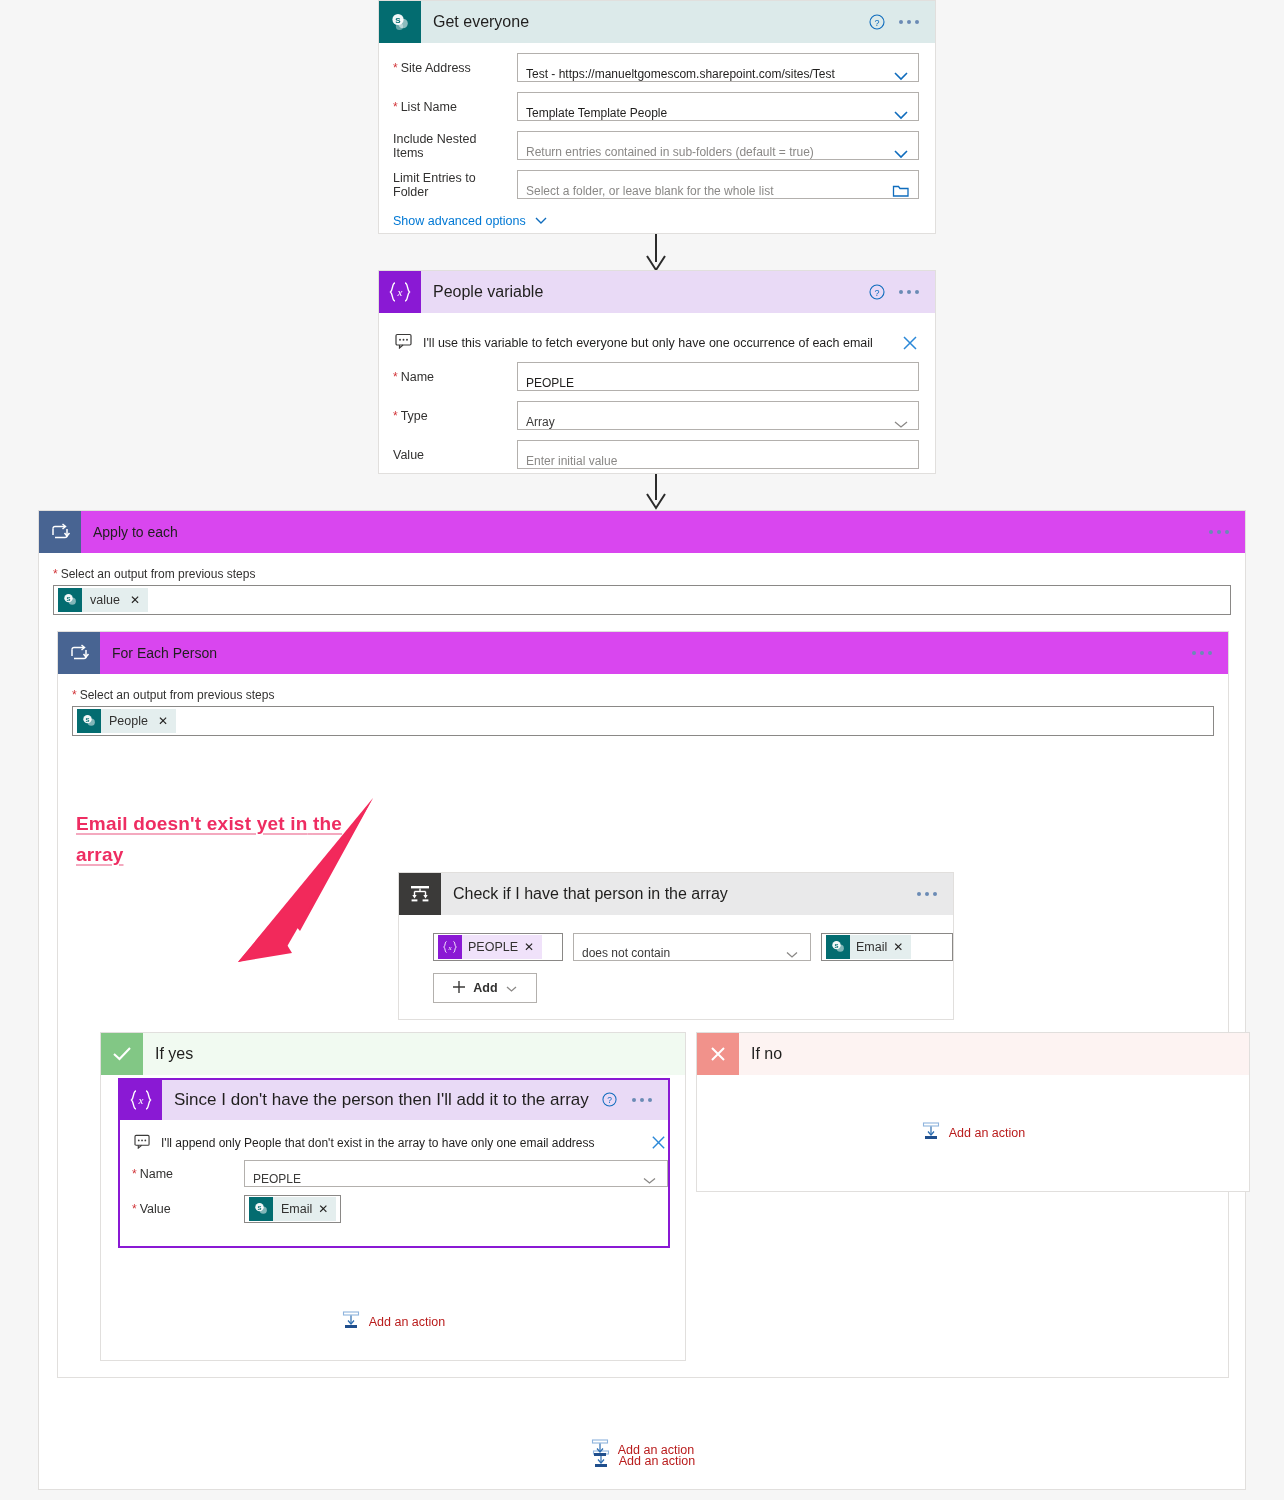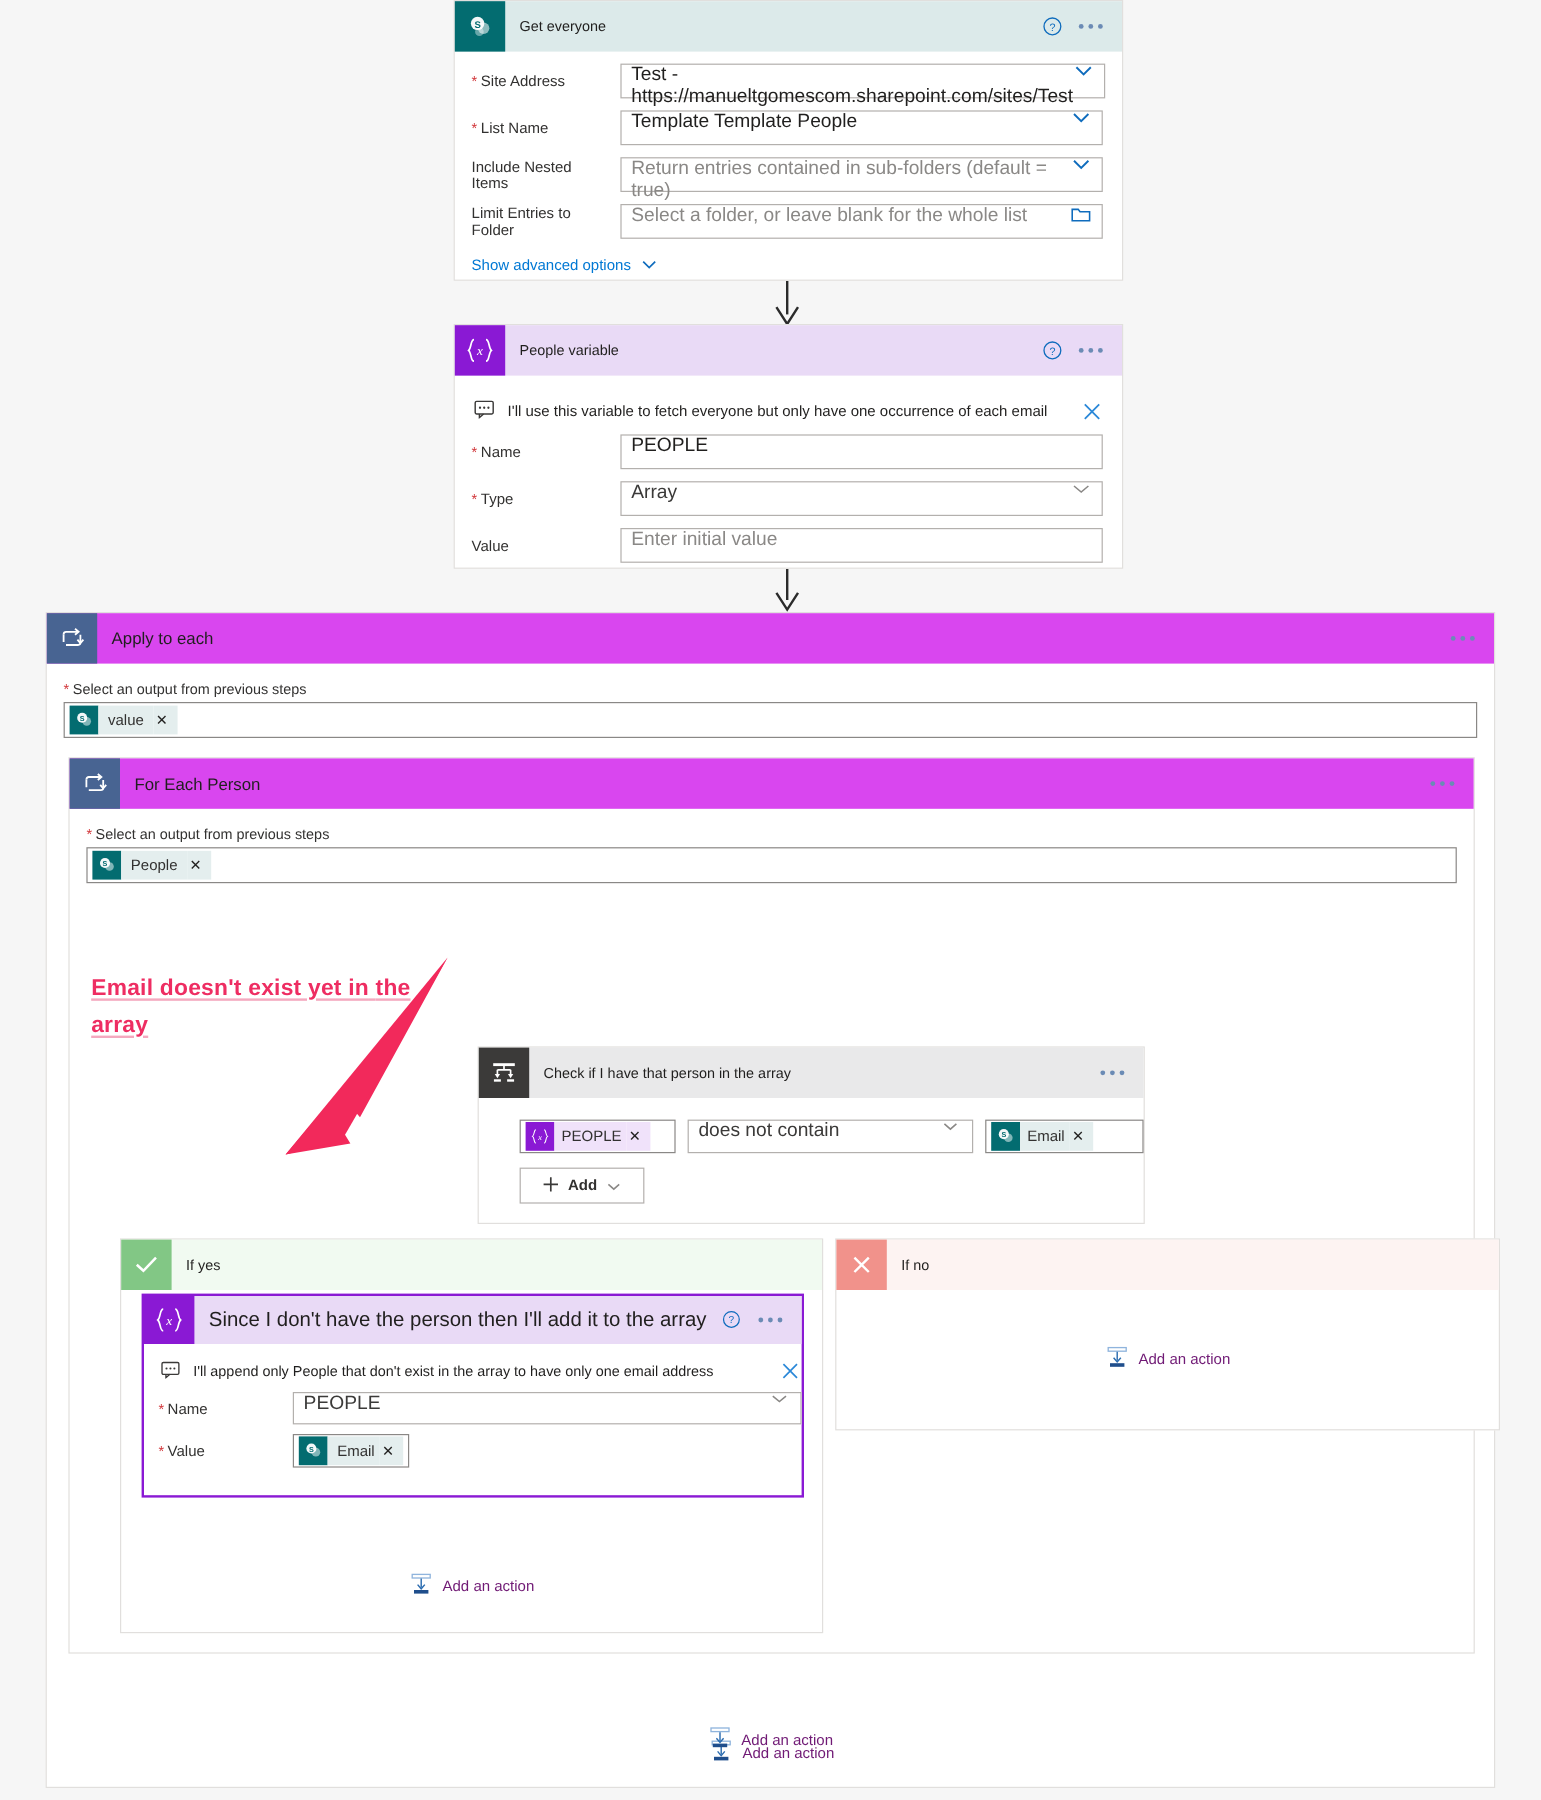--- a/index.html
+++ b/index.html
@@ -17,38 +17,38 @@
   
   .card { background:#ffffff; border:1px solid #e1dfdd; }
   .card-head {
     display:flex; align-items:center; height:42px;
     position:relative;
   }
   .head-icon {
     width:42px; height:42px; flex:0 0 42px;
     display:flex; align-items:center; justify-content:center;
   }
-  .head-title { font-size:12px; color:#201f1e; padding-left:12px; flex:1 1 auto; }
+  .head-title { font-size:16px; color:#201f1e; padding-left:12px; flex:1 1 auto; }
   .head-actions { display:flex; align-items:center; gap:14px; padding-right:16px; }
 
   .help-icon { width:16px; height:16px; display:block; }
   .ellipsis { display:flex; gap:4px; align-items:center; }
   .ellipsis i { width:4px; height:4px; border-radius:50%; background:#6b8bb5; display:block; }
 
   
   .fields { padding:10px 16px 16px 14px; }
   .frow { display:flex; align-items:center; margin-bottom:10px; }
   .flabel {
     width:124px; flex:0 0 124px; font-size:12.5px; color:#323130;
     text-align:left; padding-right:10px; position:relative;
   }
   .flabel.req::before { content:"*"; color:#d13438; margin-right:3px; font-size:12px; }
   .fctrl {
     flex:1 1 auto; height:29px; border:1px solid #b3b0ad; background:#fff;
-    display:flex; align-items:flex-start; padding:0 8px; font-size:16px; color:#201f1e;
+    display:flex; align-items:flex-end; padding:0 8px; font-size:12px; color:#201f1e;
   }
   .fctrl.ph { color:#8a8886; }
   .fctrl .chev, .fctrl .folder { margin-left:auto; }
   .chev { width:18px; height:10px; }
   .chev svg, .folder svg { display:block; }
 
   .linkrow { padding:4px 0 0 0; }
   .adv-link { color:#0078d4; font-size:12.5px; cursor:pointer; display:inline-flex; align-items:center; gap:8px; }
 
   
@@ -91,21 +91,21 @@
   .branch-head { height:42px; display:flex; align-items:center; }
   .branch-head.yes { background:#f1faf1; }
   .branch-head.no  { background:#fdf3f2; }
   .branch-head.yes .head-icon { background:#82c785; }
   .branch-head.no  .head-icon { background:#f1928b; }
 
   .addaction {
     display:flex; align-items:center; justify-content:center; gap:8px;
     color:#1f5ea8; font-size:12.5px; cursor:pointer;
   }
-  .addaction .aa-label { color:#701a75; }
+  .addaction .aa-label { color:#b91c1c; }
 
   
   .annotation {
     position:absolute;
     font-weight:bold; font-size:19px; line-height:31px;
     color:#ee2d62; letter-spacing:0.2px;
     text-decoration:underline; text-decoration-color:#f4a9bf;
     text-decoration-thickness:2px; text-underline-offset:3px;
   }
   .arrow-layer { position:absolute; left:0; top:0; width:1284px; height:1500px; pointer-events:none; }

